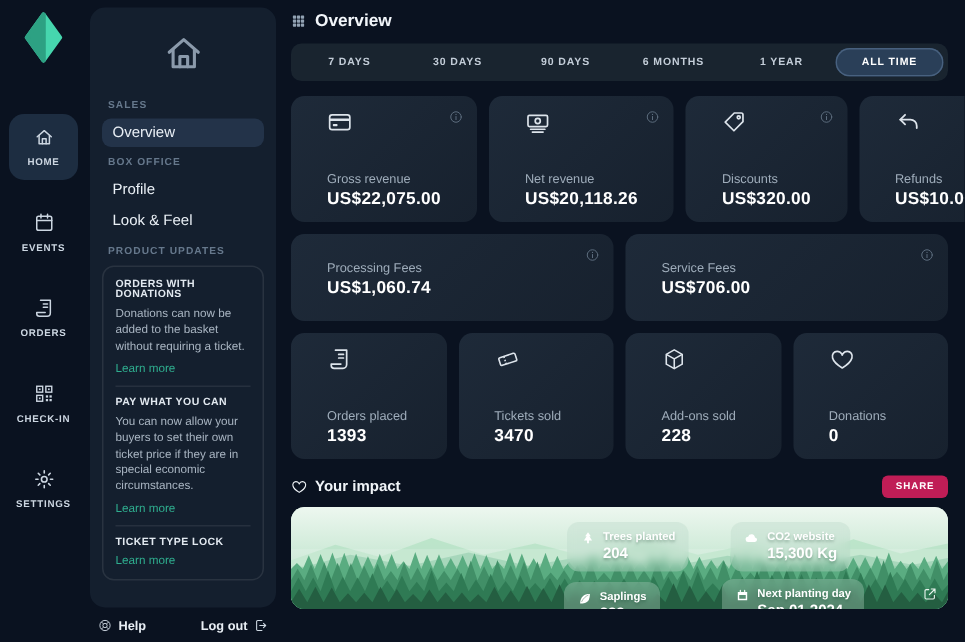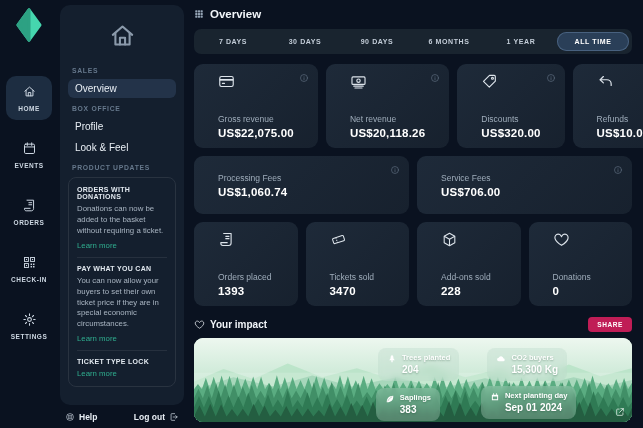--- a/index.html
+++ b/index.html
@@ -50,21 +50,21 @@
   .card-icon{width:17px;height:17px;color:#dde4eb}
   .info{position:absolute;top:9px;right:9px;width:10px;height:10px;color:#5d6d7e;cursor:pointer}
   .card-label{color:#9fadbb;font-size:8.5px;margin-top:auto;margin-bottom:3px}
   .card.wide .card-label{margin-top:0}
   .card-value{color:#fff;font-size:11.5px;font-weight:bold;letter-spacing:.2px}
 
   .impact-header{display:flex;align-items:center;gap:5px;margin:3px 0 6px;color:#f0f4f8}
   .impact-header svg{width:11px;height:11px}
   .impact-title{font-size:10px;font-weight:bold}
   .share-btn{margin-left:auto;background:#c01d56;color:#fff;font-size:6.5px;font-weight:bold;letter-spacing:.6px;padding:4px 9px;border-radius:4px;cursor:pointer}
-  .impact-panel{position:relative;border-radius:9px;overflow:hidden;height:84px;background:#cfe9d8}
+  .impact-panel{position:relative;border-radius:9px;overflow:hidden;height:68px;background:#cfe9d8}
   .scene{position:absolute;inset:0;width:100%;height:100%}
   .badge{position:absolute;display:flex;gap:5px;align-items:flex-start;background:rgba(185,215,200,.34);
     backdrop-filter:blur(3px);border-radius:8px;padding:5px 9px 6px;color:#fff;text-shadow:0 1px 2px rgba(20,60,40,.35)}
   .badge svg{width:10px;height:10px;margin-top:1px;color:#fff}
   .b-label{font-size:7.5px;font-weight:bold}
   .b-value{font-size:10px;font-weight:bold;margin-top:2px}
   .external{position:absolute;right:7px;bottom:5px;width:10px;height:10px;color:#eaf4ee;cursor:pointer}
 </style>
 </head>
 <body>
@@ -439,21 +439,21 @@
         <div>
           <div class="b-label">Trees planted</div>
           <div class="b-value">204</div>
         </div>
       </div>
       <div class="badge" style="left:67%;top:10px">
         <svg>
             <use href="#i-cloud"></use>
           </svg>
         <div>
-          <div class="b-label">CO2 buyers</div>
+          <div class="b-label">CO2 website</div>
           <div class="b-value">15,300 Kg</div>
         </div>
       </div>
       <div class="badge" style="left:41.5%;top:50px">
         <svg>
             <use href="#i-leaf"></use>
           </svg>
         <div>
           <div class="b-label">Saplings</div>
           <div class="b-value">383</div>

